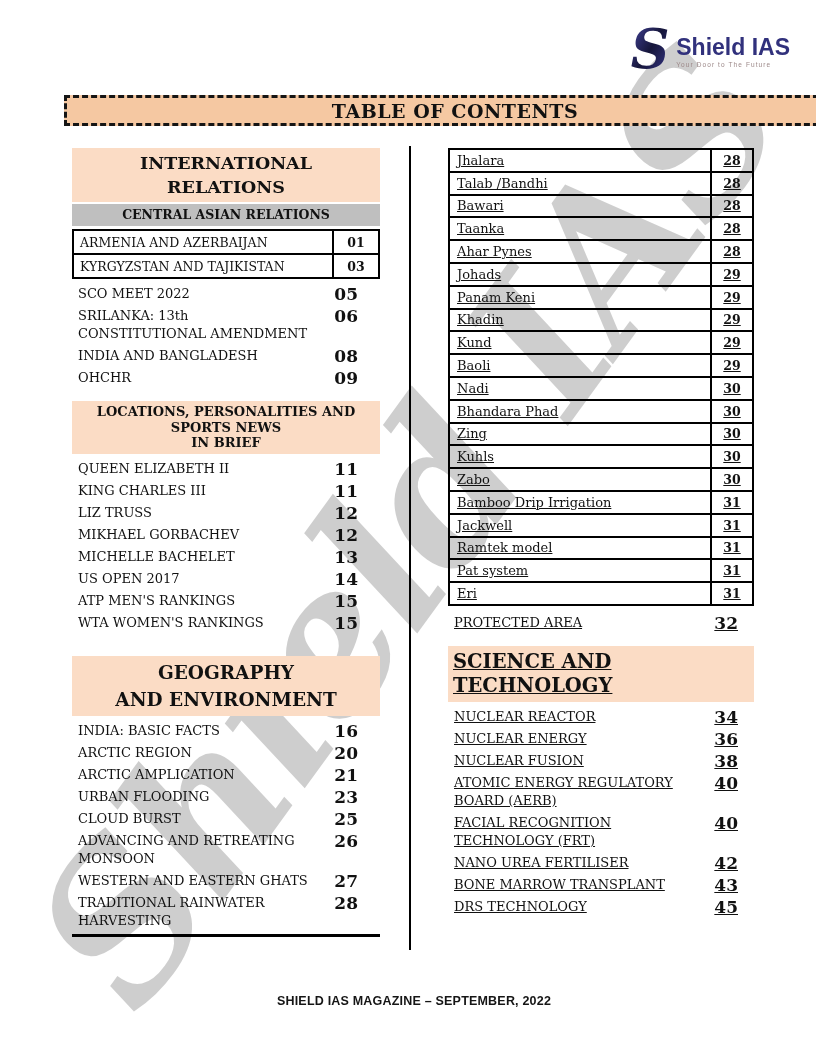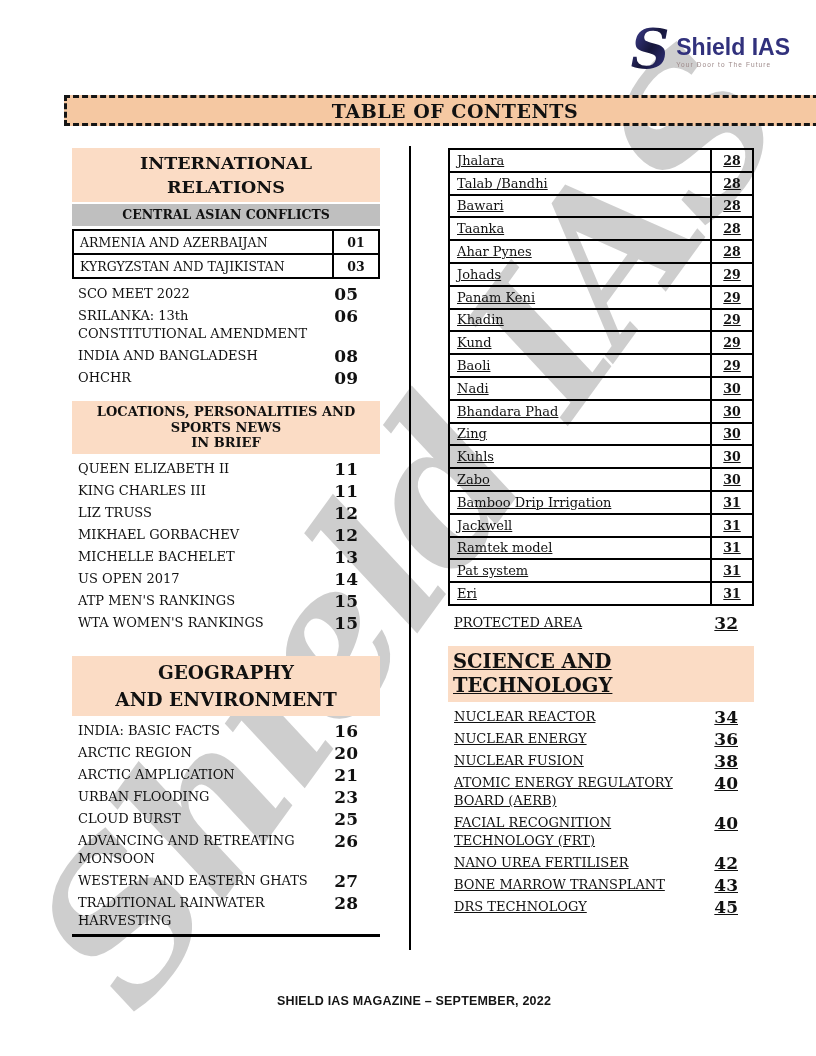--- a/index.html
+++ b/index.html
@@ -136,21 +136,21 @@
 
   <div class="v-divider"></div>
 
   <div class="col-left">
 
     <section>
       <div class="hdr-big">
         <div>INTERNATIONAL</div>
         <div>RELATIONS</div>
       </div>
-      <div class="hdr-gray">CENTRAL ASIAN CONFLICTS</div>
+      <div class="hdr-gray">CENTRAL ASIAN RELATIONS</div>
       <table class="mini-table">
         <tbody>
 
             <tr>
               <td class="name">ARMENIA AND AZERBAIJAN</td>
               <td class="pg">01</td>
             </tr>
 
             <tr>
               <td class="name">KYRGYZSTAN AND TAJIKISTAN</td>

